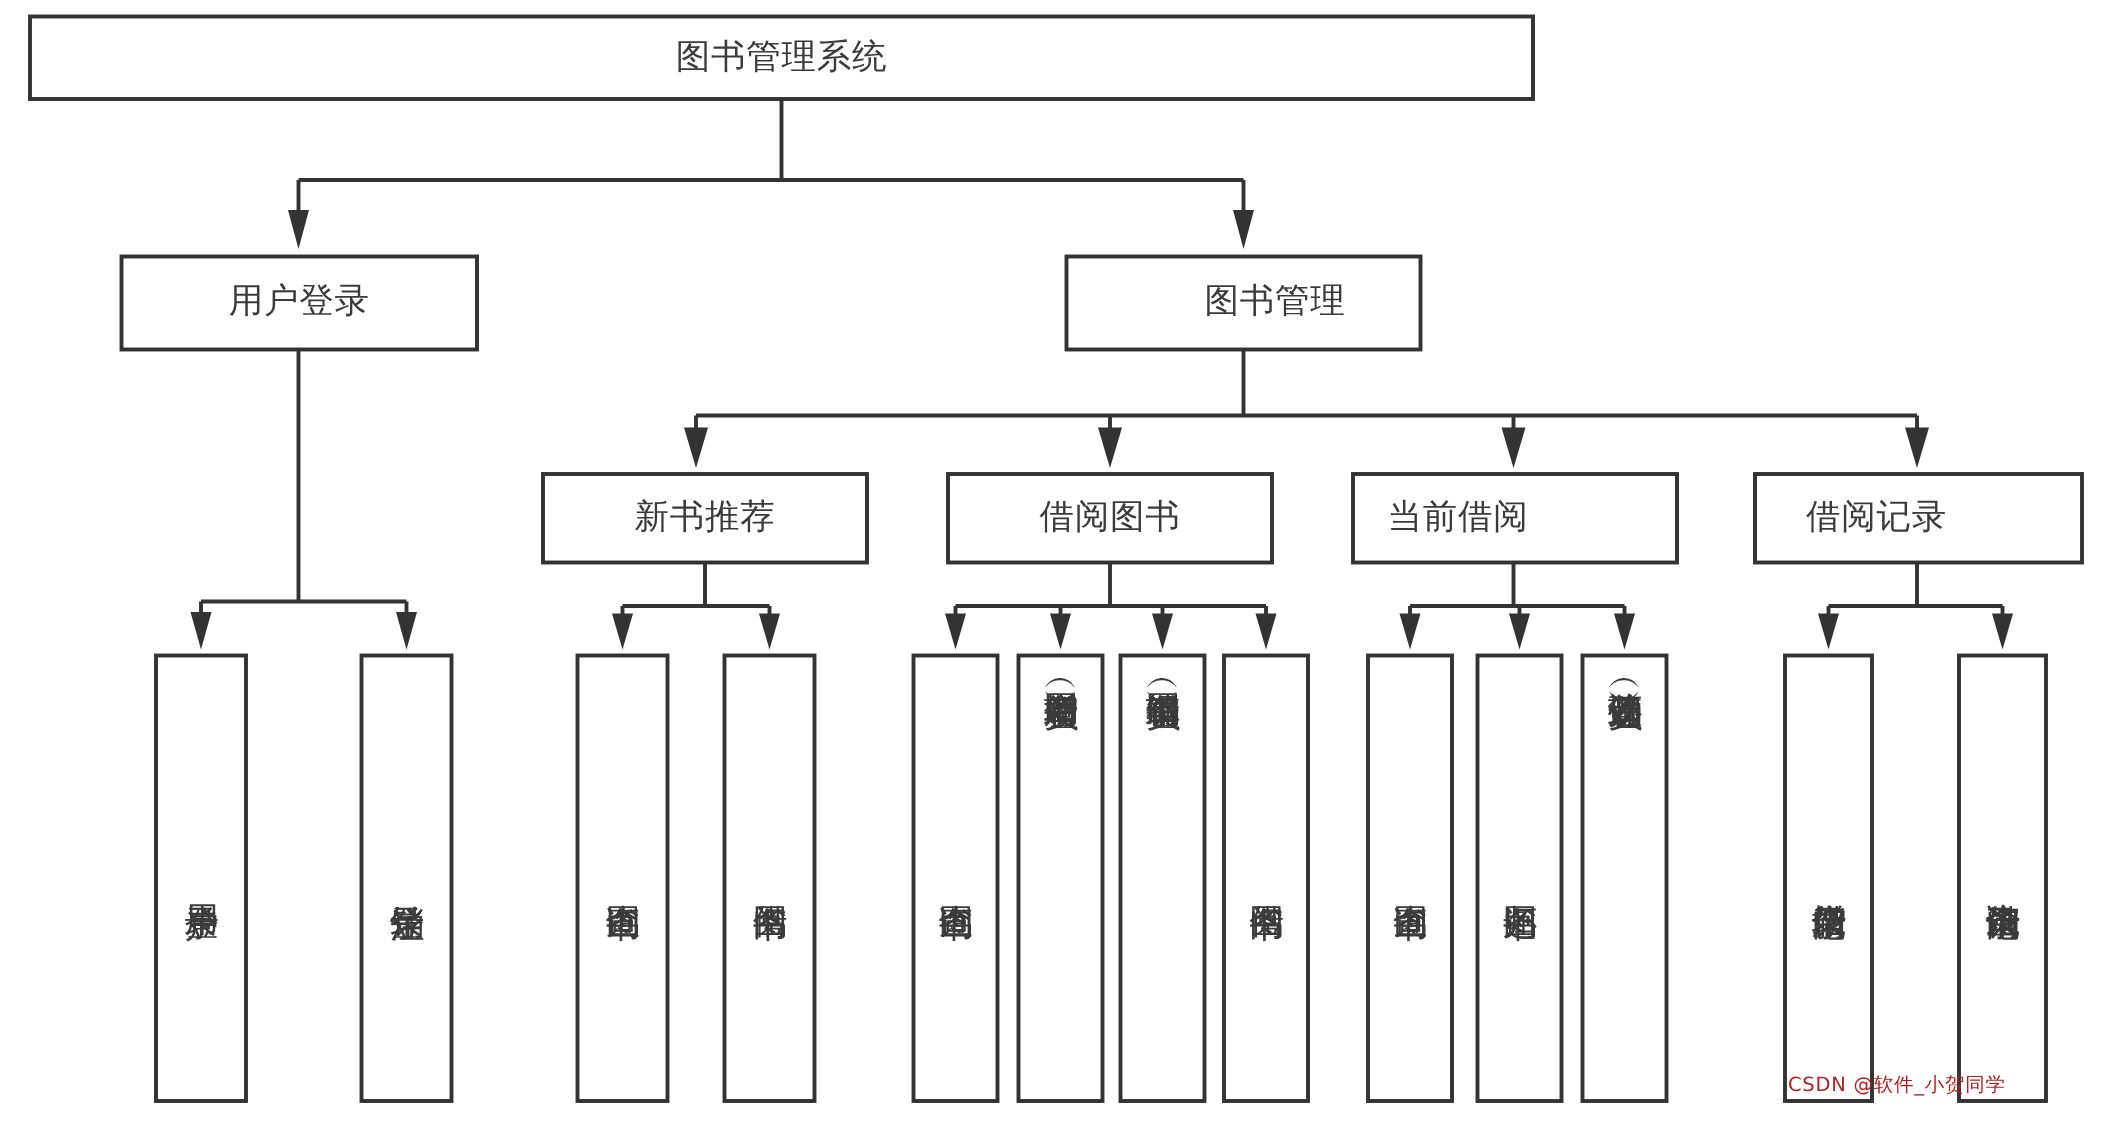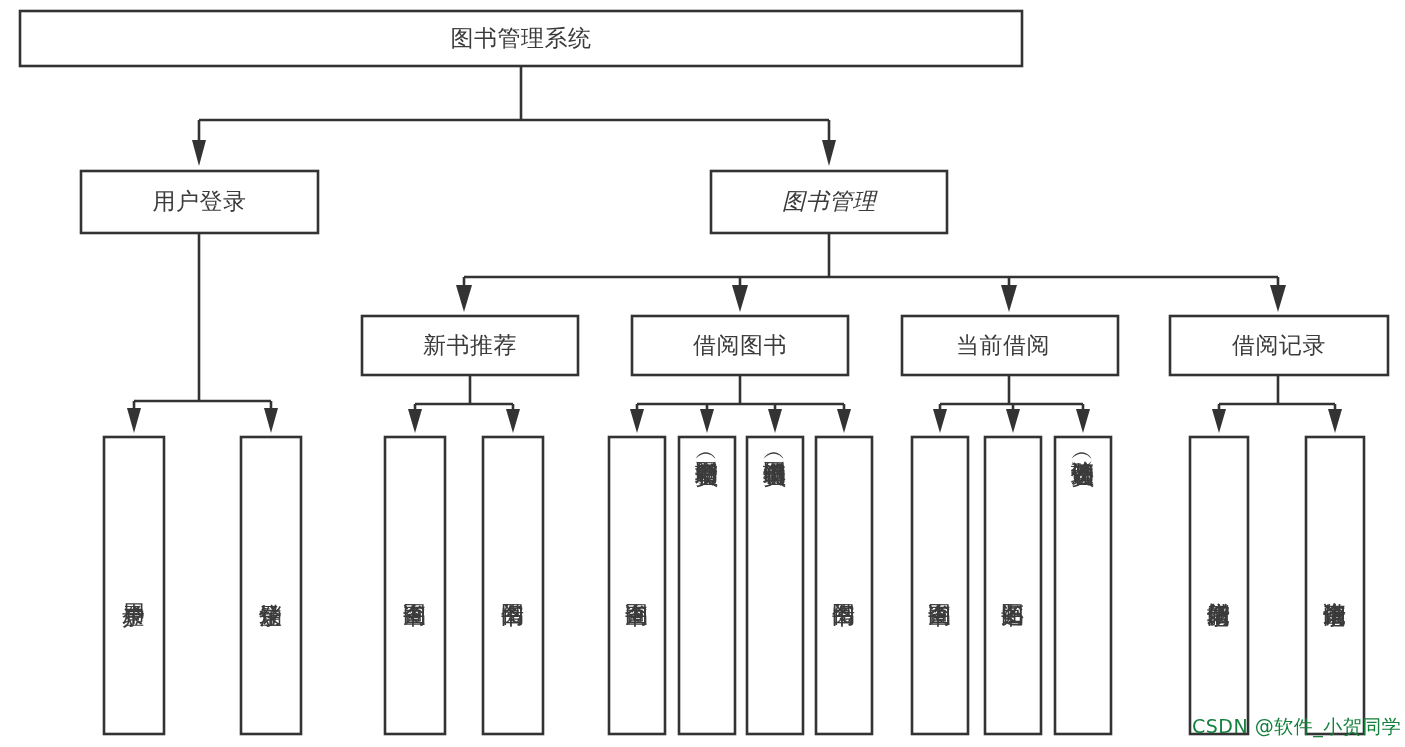--- a/index.html
+++ b/index.html
@@ -66,22 +66,22 @@
     pointer-events: none;
     text-align: center;
   }
   .node-label-v.topalign {
     justify-content: flex-start;
     padding-top: 6px;
     box-sizing: border-box;
   }
   .watermark {
     position: absolute;
-    color: #15803d;
-    font-size: 19px;
+    color: #b91c1c;
+    font-size: 13px;
     letter-spacing: 0.5px;
     white-space: nowrap;
     pointer-events: none;
   }
 </style>
 </head>
 <body>
 
 <div id="diagram-root">
 
@@ -173,29 +173,29 @@
     <polygon class="arrow-head" points="1212,409 1226,409 1219,433"></polygon>
     <path class="connector" d="M 1335 404 L 1335 412"></path>
     <polygon class="arrow-head" points="1328,409 1342,409 1335,433"></polygon>
 
   </svg>
 
   <div class="node-label-h" style="left:20px; top:11px; width:1002px; height:55px;">图书管理系统</div>
 
   <div class="node-label-h" style="left:81px; top:171px; width:237px; height:62px;">用户登录</div>
 
-  <div class="node-label-h" style="left:711px; top:171px; width:236px; height:62px;font-style:italic;">图书管理</div>
+  <div class="node-label-h" style="left:732px; top:171px; width:236px; height:62px;">图书管理</div>
 
   <div class="node-label-h" style="left:362px; top:316px; width:216px; height:59px;border-radius:24px;">新书推荐</div>
 
   <div class="node-label-h" style="left:632px; top:316px; width:216px; height:59px;">借阅图书</div>
 
-  <div class="node-label-h" style="left:895px; top:316px; width:216px; height:59px;">当前借阅</div>
-
-  <div class="node-label-h" style="left:1170px; top:316px; width:218px; height:59px;">借阅记录</div>
+  <div class="node-label-h" style="left:864px; top:316px; width:216px; height:59px;">当前借阅</div>
+
+  <div class="node-label-h" style="left:1142px; top:316px; width:218px; height:59px;">借阅记录</div>
 
   <div class="node-label-v" style="left:104px; top:437px; width:60px; height:297px;">用户登录</div>
 
   <div class="node-label-v" style="left:241px; top:437px; width:60px; height:297px;">注销登录</div>
 
   <div class="node-label-v" style="left:385px; top:437px; width:60px; height:297px;">查询图书</div>
 
   <div class="node-label-v" style="left:483px; top:437px; width:60px; height:297px;">借阅图书</div>
 
   <div class="node-label-v" style="left:609px; top:437px; width:56px; height:297px;">查询图书</div>

